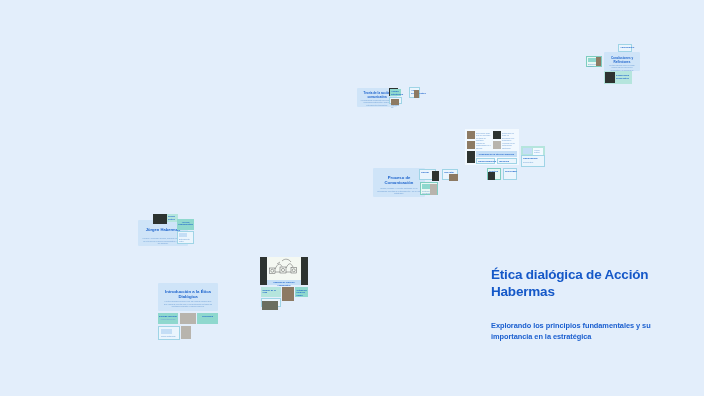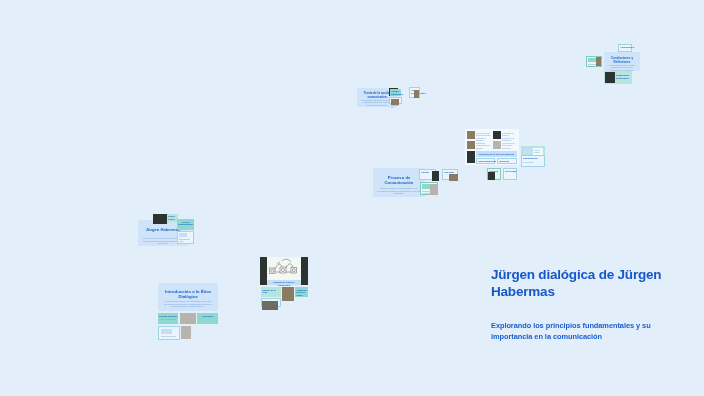--- a/index.html
+++ b/index.html
@@ -54,22 +54,22 @@
   .tiny-ttl.c{text-align:center;}
   .bigger-ttl{font-size:4.1px;font-weight:bold;color:#1b62cc;line-height:1.18;text-align:center;}
   .bigger-body{font-size:1.9px;color:#6f9fd4;line-height:1.4;text-align:center;}
 </style>
 </head>
 <body>
 
 <div id="canvas">
 
   <div id="hero" class="node">
-    <div class="hero-title">Jürgen dialógica de Jürgen Habermas</div>
-    <div class="hero-sub">Explorando los principios fundamentales y su importancia en la comunicación</div>
+    <div class="hero-title">Ética dialógica de Acción Habermas</div>
+    <div class="hero-sub">Explorando los principios fundamentales y su importancia en la estratégica</div>
   </div>
 
   <div class="node" style="left:138px;top:214px;width:55px;height:32px;">
     <div class="node card" style="left:0;top:6px;width:50px;height:26px;position:absolute;">
       <div class="bigger-ttl" style="position:absolute;left:4px;top:8px;width:42px;">Jürgen Habermas</div>
       <div class="bigger-body" style="position:absolute;left:4px;top:17px;width:42px;">Filósofo y sociólogo alemán, principal exponente de la teoría de la acción comunicativa y la ética del discurso.</div>
     </div>
     <div class="node photo-dark" style="left:15px;top:0;width:14px;height:10px;position:absolute;"></div>
     <div class="node teal-pale" style="left:29px;top:0;width:11px;height:8px;position:absolute;">
       <div class="tiny-ttl" style="padding:1px;">Teoría crítica</div>

